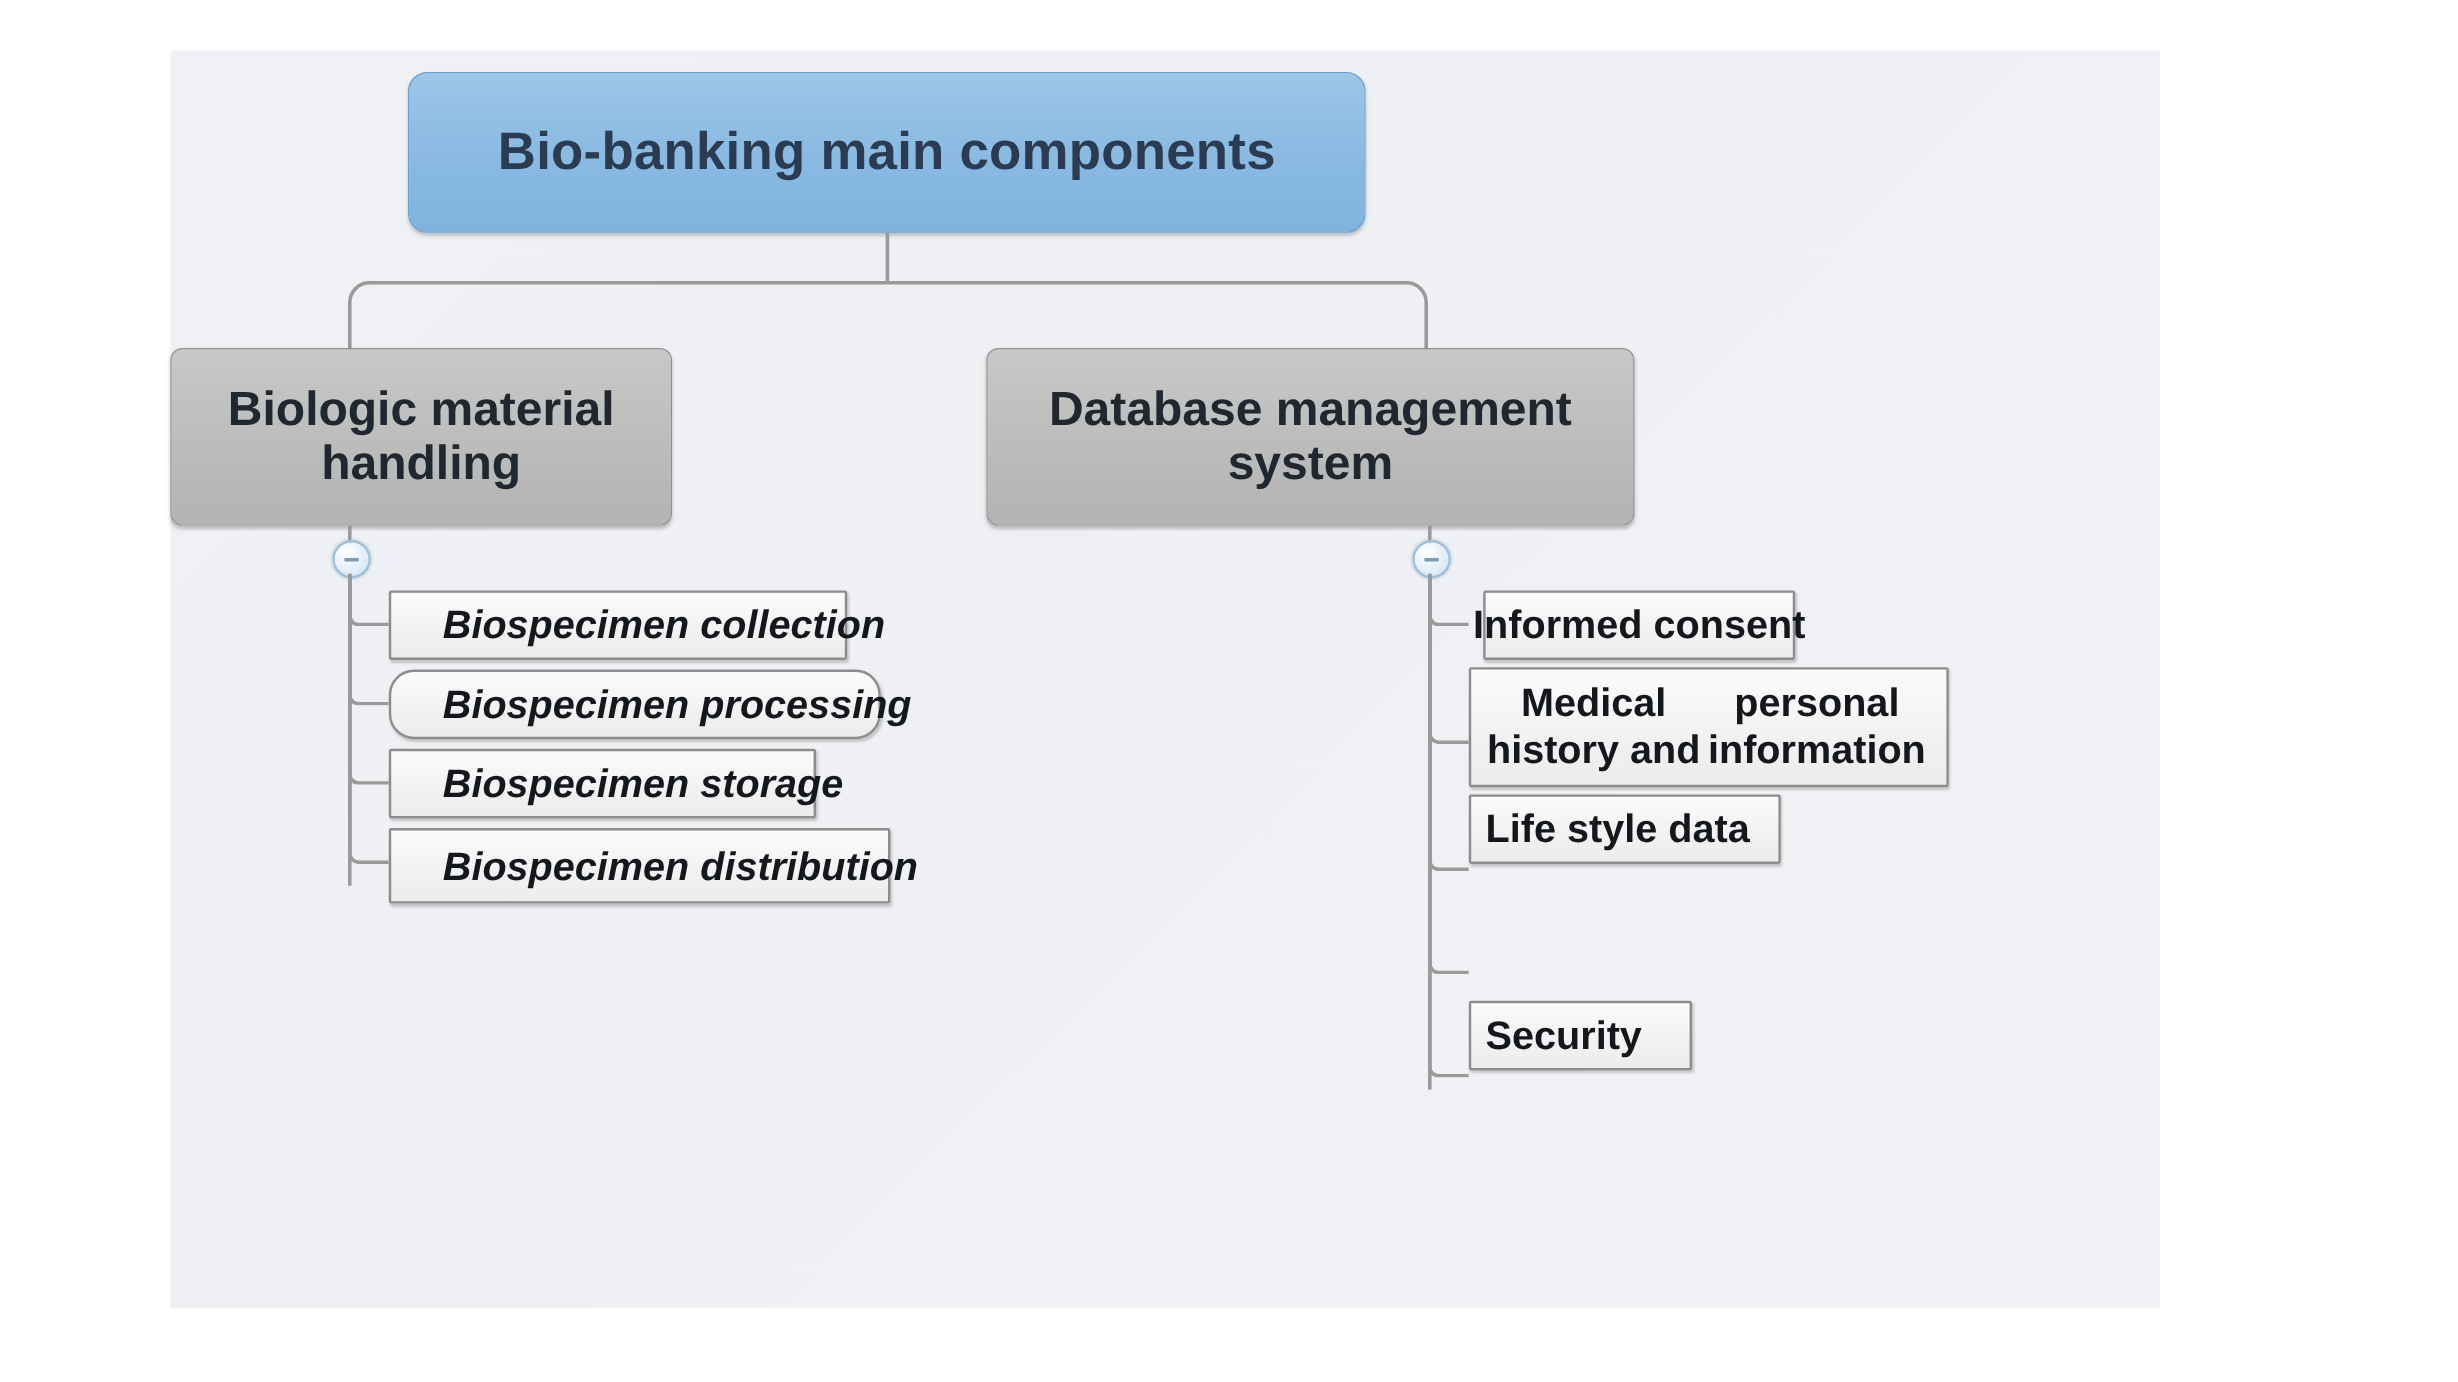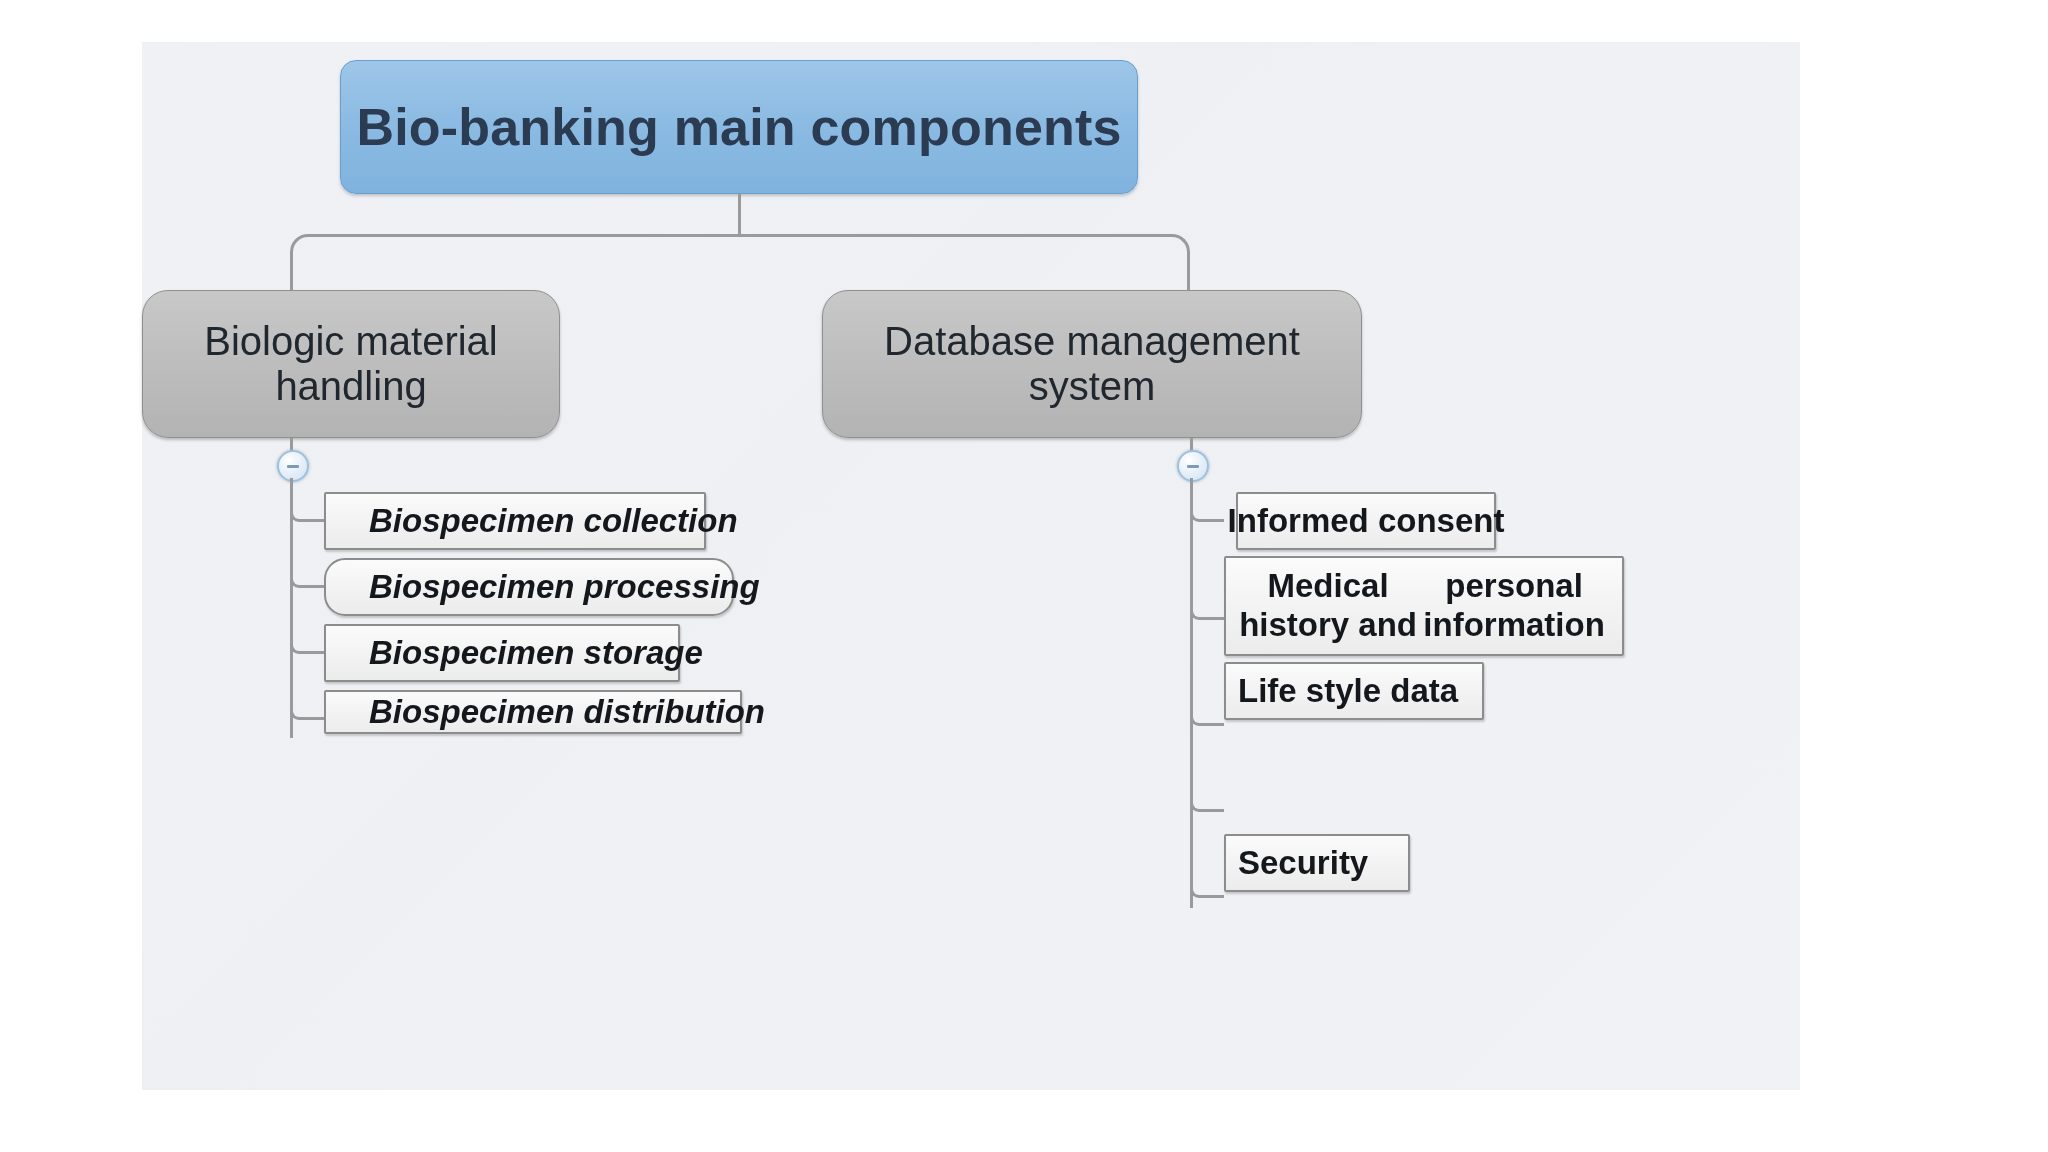--- a/index.html
+++ b/index.html
@@ -36,33 +36,33 @@
 
   .root-node {
     left: 198px;
     top: 18px;
     width: 798px;
     height: 134px;
     border-radius: 16px;
     background: linear-gradient(180deg, #9ec6e8 0%, #8cbbe3 45%, #7fb3de 100%);
     border: 1px solid #6a9fcd;
     box-shadow: 0 2px 3px rgba(60,80,100,0.28);
-    font-size: 52px;
+    font-size: 44px;
     font-weight: bold;
     letter-spacing: 0.2px;
     color: #2b3b52;
   }
 
   .branch-node {
-    border-radius: 26px;
+    border-radius: 10px;
     background: linear-gradient(180deg, #c8c8c8 0%, #bdbdbd 50%, #b3b3b3 100%);
     border: 1px solid #8f8f8f;
     box-shadow: 0 2px 3px rgba(60,60,60,0.30);
     font-size: 40px;
-    font-weight: normal;
+    font-weight: bold;
     line-height: 1.12;
     color: #20272f;
     padding: 0 9px;
   }
 
   #branch-left  { left: 0px;   top: 248px; width: 418px; height: 148px; }
   #branch-right { left: 680px; top: 248px; width: 540px; height: 148px; }
 
   .leaf-node {
     position: absolute;
@@ -178,21 +178,21 @@
   </div>
 
   <div class="leaf-node leaf-italic" style="left:182px; top:516px; width:410px; height:58px;border-radius:21px;">
     <span>Biospecimen processing</span>
   </div>
 
   <div class="leaf-node leaf-italic" style="left:182px; top:582px; width:356px; height:58px;">
     <span>Biospecimen storage</span>
   </div>
 
-  <div class="leaf-node leaf-italic" style="left:182px; top:648px; width:418px; height:44px;">
+  <div class="leaf-node leaf-italic" style="left:182px; top:648px; width:418px; height:63px;">
     <span>Biospecimen distribution</span>
   </div>
 
   <div class="node branch-node" id="branch-right">
     <span>Database management system</span>
   </div>
 
   <div class="conn conn-v" style="left:1048px; top:396px; height:16px;"></div>
 
   <div class="toggle" style="left:1035px; top:408px;">

